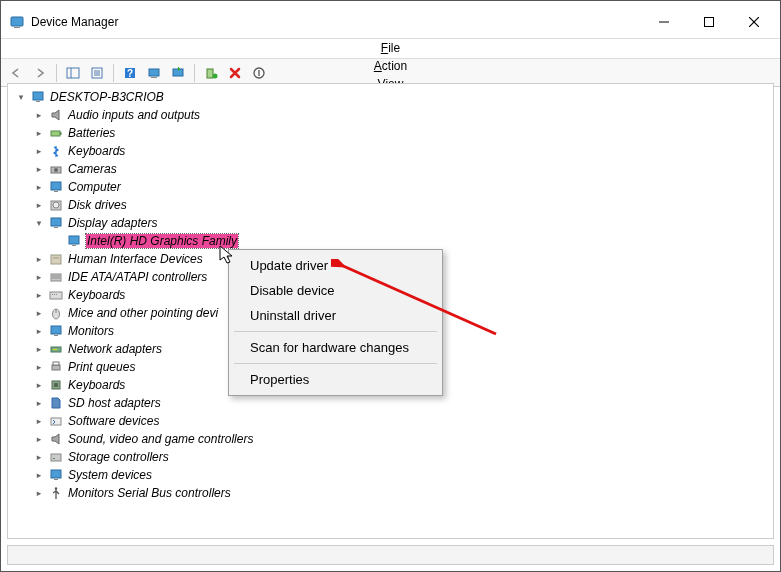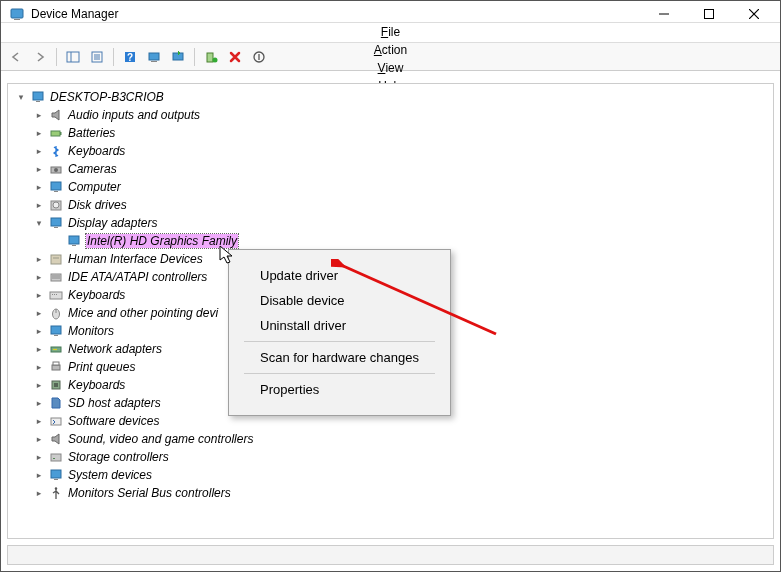--- a/index.html
+++ b/index.html
@@ -1,37 +1,37 @@
 <!DOCTYPE html>
 <html><head>
 <meta charset="utf-8">
 <style>
 * { box-sizing: border-box; margin: 0; padding: 0; }
 body { font-family: "Segoe UI", Tahoma, sans-serif; font-size: 12px; background: #fff; width: 781px; height: 572px; overflow: hidden; position: relative; border: 1px solid #555; }
-.titlebar { height: 22px; display: flex; align-items: center; padding: 4px 4px 0 8px; border-bottom: 1px solid #ddd; }
+.titlebar { height: 38px; display: flex; align-items: center; padding: 4px 4px 0 8px; border-bottom: 1px solid #ddd; }
 .titlebar .icon { width: 16px; height: 16px; margin-right: 6px; }
 .titlebar .title { flex: 1; font-size: 12px; }
 .titlebar .win-controls { display: flex; }
 .titlebar .win-controls div { width: 45px; height: 29px; display: flex; align-items: center; justify-content: center; }
 .menubar { height: 20px; display: flex; align-items: center; padding: 0 4px; border-bottom: 1px solid #ddd; flex-direction: column; }
 .menubar span { padding: 2px 8px; font-size: 12px; }
 .menubar span u { text-decoration: underline; }
 .toolbar { height: 28px; display: flex; align-items: center; padding: 0 4px; gap: 2px; border-bottom: 1px solid #ccc; background: #f8f8f8; }
 .toolbar .tbtn { width: 22px; height: 22px; display: flex; align-items: center; justify-content: center; border: 1px solid transparent; }
 .toolbar .sep { width: 1px; height: 18px; background: #ccc; margin: 0 3px; }
 .tree-area { position: absolute; top: 82px; left: 6px; right: 6px; bottom: 32px; border: 1px solid #ccc; background: #fff; overflow: auto; padding: 4px 0; }
 .tree ul { list-style: none; padding-left: 18px; }
 .tree > ul { padding-left: 4px; }
 .node { display: flex; align-items: center; height: 18px; padding: 0 2px; white-space: nowrap; }
 .node .exp { width: 14px; height: 14px; display: flex; align-items: center; justify-content: center; font-size: 9px; color: #666; cursor: pointer; margin-right: 2px; }
 .node .exp.spacer { visibility: hidden; }
 .node .dicon { width: 16px; height: 16px; margin-right: 4px; display: inline-flex; align-items: center; justify-content: center; }
 .node .label { font-size: 12px; font-style: italic; }
-.node.selected .label { background: #f0abfc; outline: 1px dotted #666; padding: 0 1px; }
-.context-menu { position: absolute; background: #f2f2f2; border: 1px solid #a0a0a0; box-shadow: 3px 3px 6px rgba(0,0,0,0.25); padding: 13px; font-size: 13px; min-width: 215px; }
+.node.selected .label { background: #ec4899; outline: 1px dotted #666; padding: 0 1px; }
+.context-menu { position: absolute; background: #f2f2f2; border: 1px solid #a0a0a0; box-shadow: 3px 3px 6px rgba(0,0,0,0.25); padding: 3px; font-size: 13px; min-width: 215px; }
 .context-menu .item { padding: 5px 18px; cursor: default; }
 .context-menu .item.bold { font-weight: 400; }
 .context-menu .sep { height: 1px; background: #ccc; margin: 3px 2px; }
 .statusbar { position: absolute; bottom: 6px; left: 6px; right: 6px; height: 20px; border: 1px solid #ccc; background: #f4f4f4; }
 .arrow-annotation { position: absolute; pointer-events: none; }
 .cursor-annotation { position: absolute; pointer-events: none; }
 svg { display: block; }
 </style>
 </head>
 <body>

